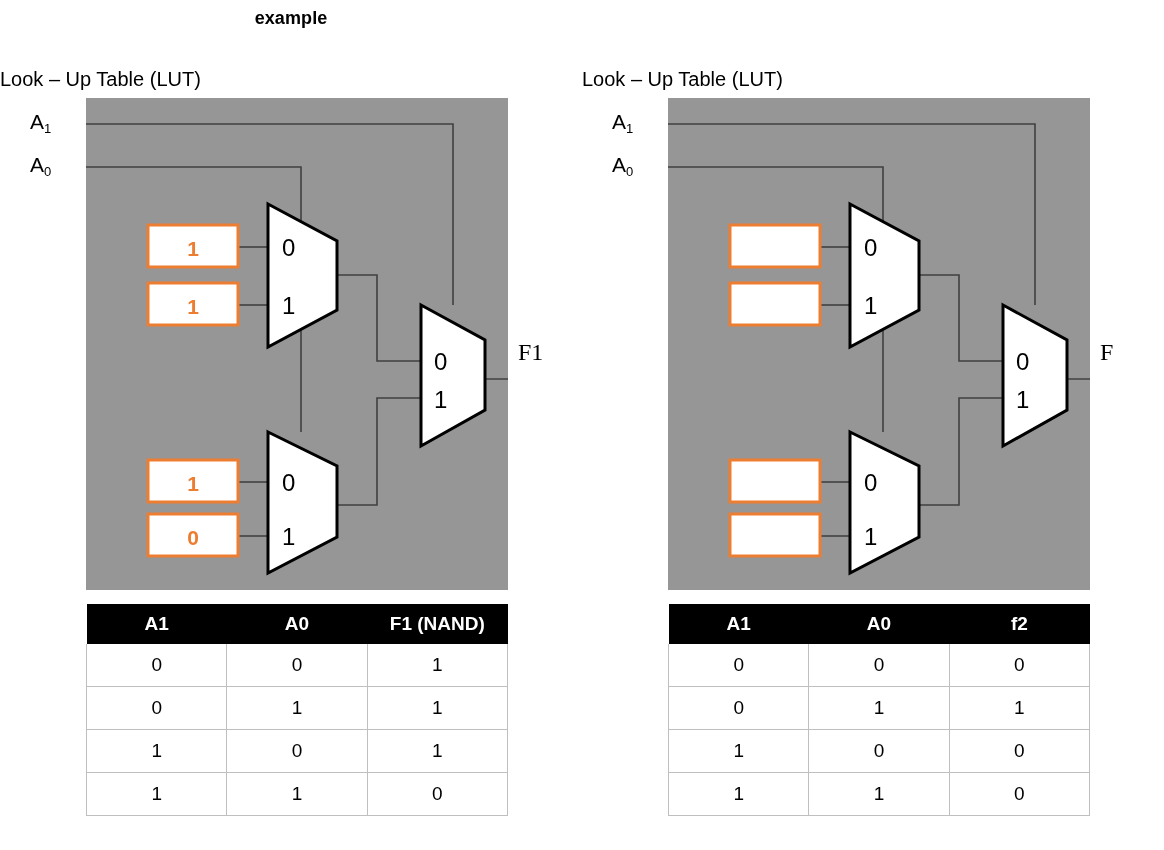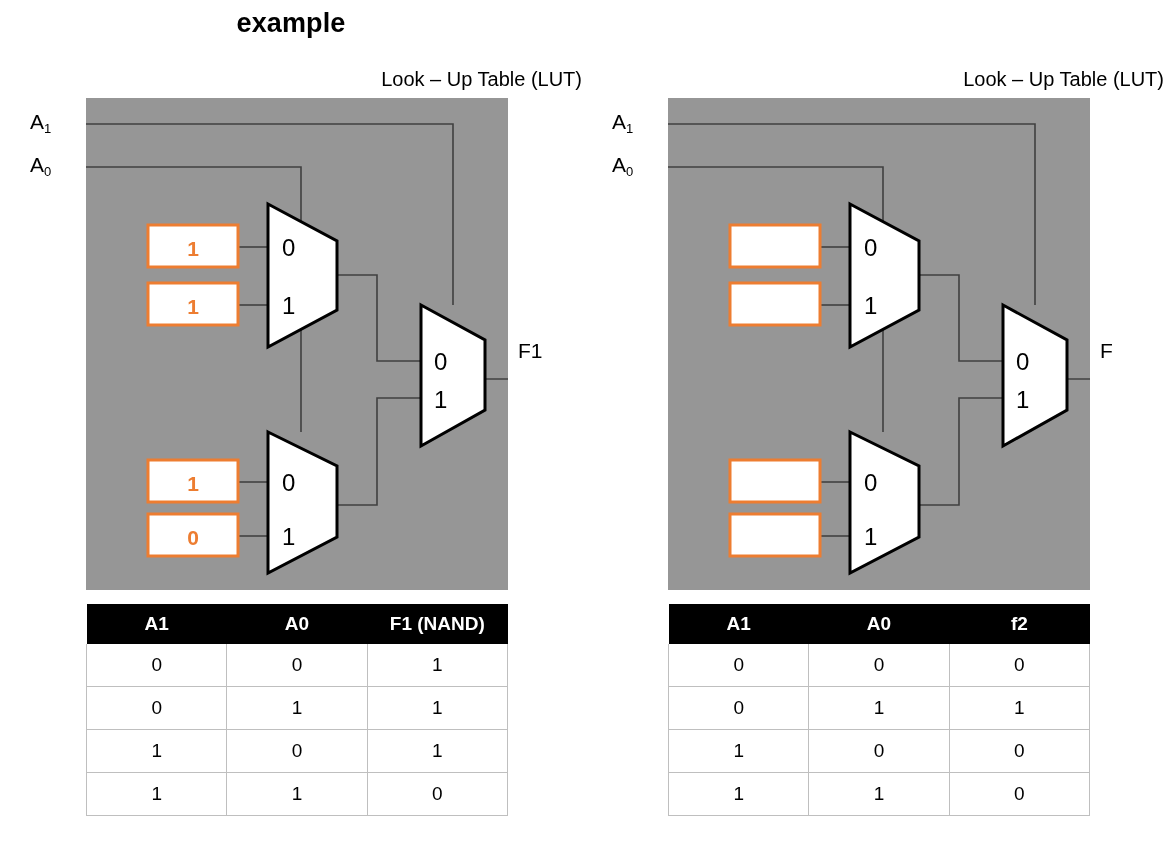--- a/index.html
+++ b/index.html
@@ -22,31 +22,31 @@
   }
   .panel-left  { left: 0; }
   .panel-right { left: 582px; }
 
   .section-title {
     position: absolute;
     top: 8px;
     left: 0;
     width: 582px;
     text-align: center;
-    font-size: 27px;
+    font-size: 18px;
     font-weight: bold;
     color: #000000;
     letter-spacing: 0.1px;
   }
   .lut-title {
     position: absolute;
     top: 68px;
     left: 0;
     width: 582px;
-    text-align: right;
+    text-align: left;
     font-size: 20px;
     font-weight: normal;
     color: #000000;
   }
 
   .diagram {
     position: absolute;
     left: 86px;
     top: 98px;
     width: 422px;
@@ -61,21 +61,21 @@
     white-space: nowrap;
   }
   .io-label sub {
     font-size: 13px;
     vertical-align: baseline;
     position: relative;
     top: 4px;
   }
   .lbl-a1 { left: 30px; top: 110px; }
   .lbl-a0 { left: 30px; top: 153px; }
-  .lbl-out { left: 518px; top: 339px; font-size: 21px; }
+  .lbl-out { left: 518px; top: 339px; font-size: 24px; font-family: Liberation Serif, serif; }
 
   .tt {
     position: absolute;
     left: 86px;
     top: 604px;
     width: 422px;
     border-collapse: collapse;
     table-layout: fixed;
   }
   .tt th {

